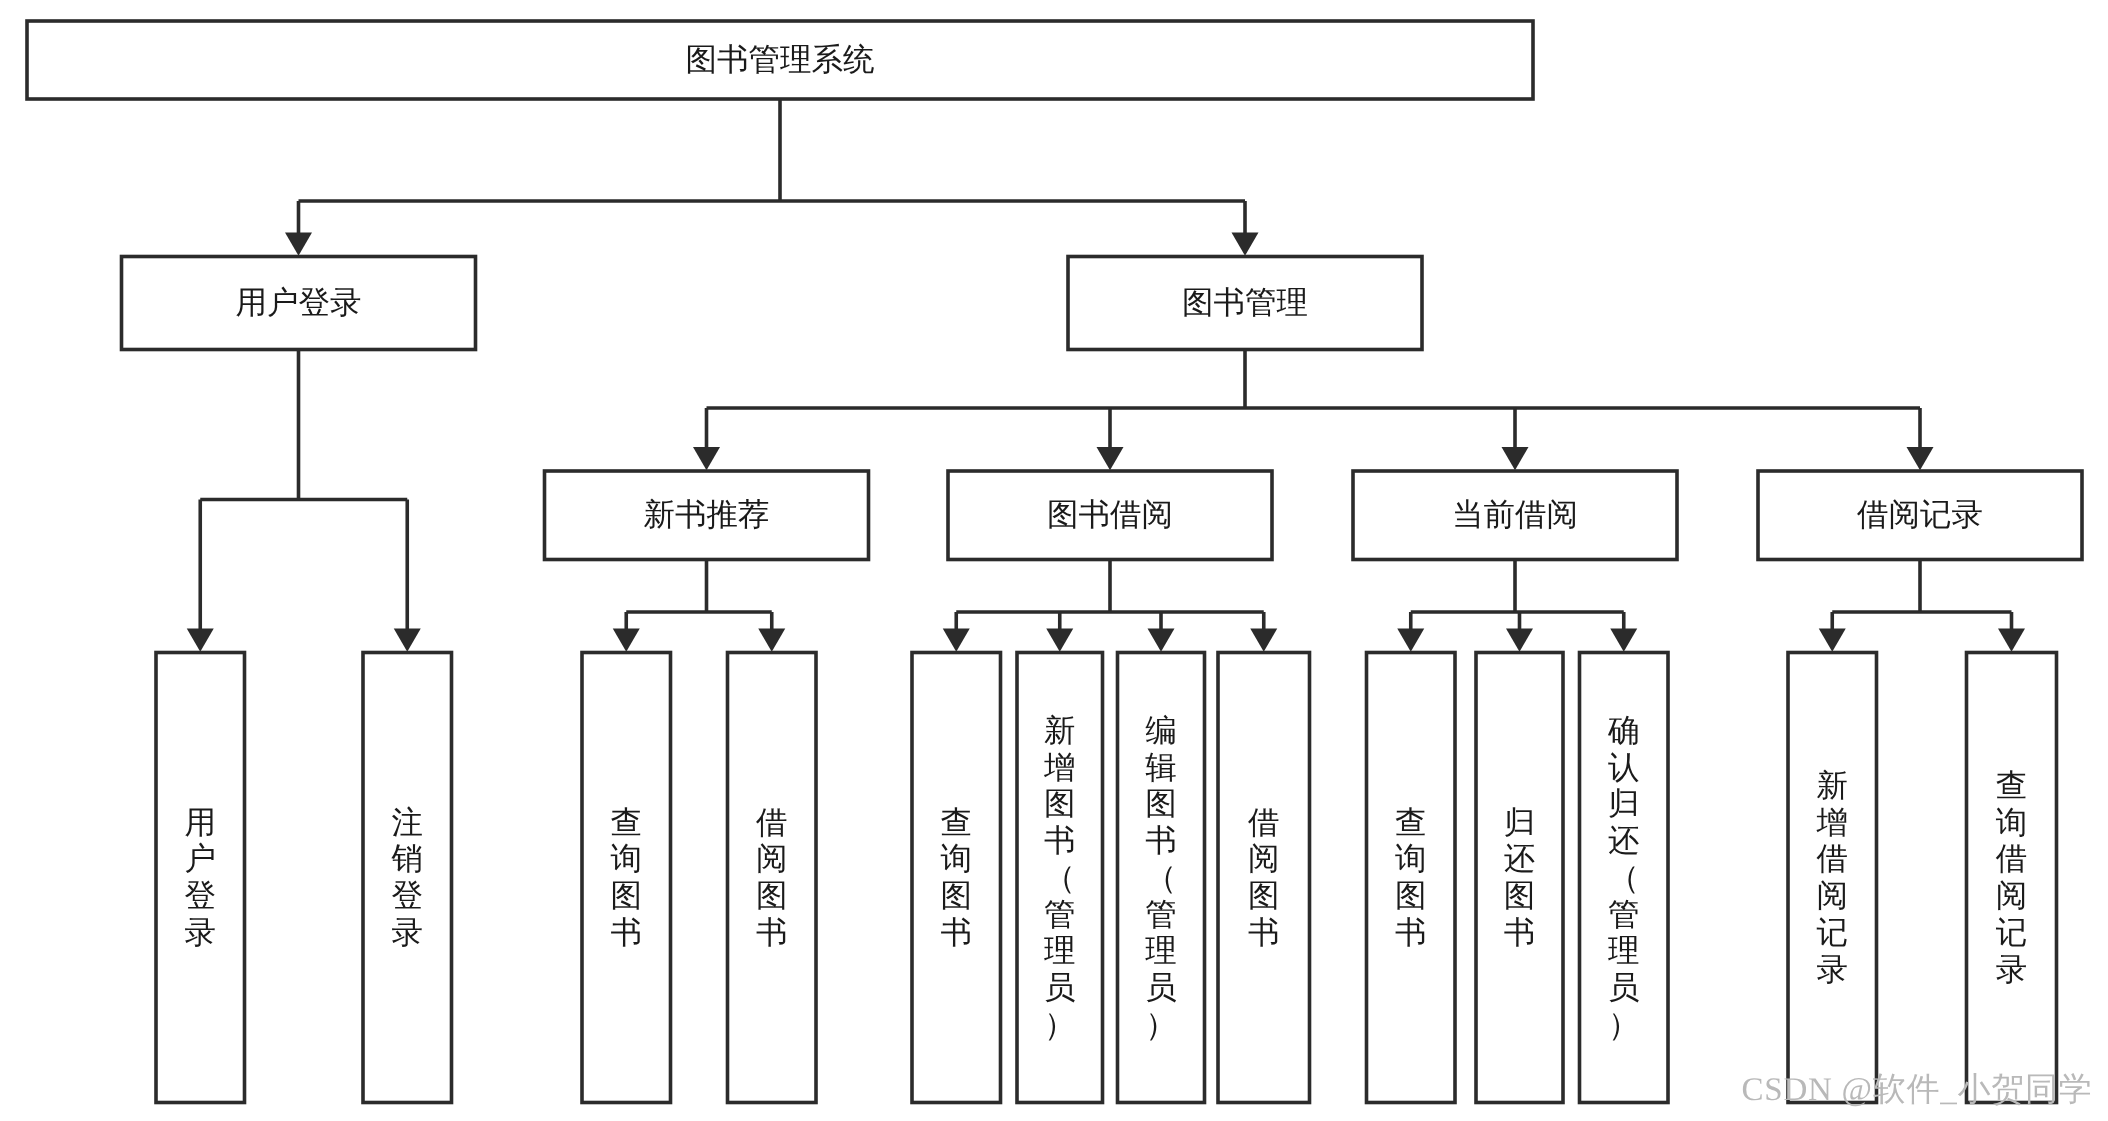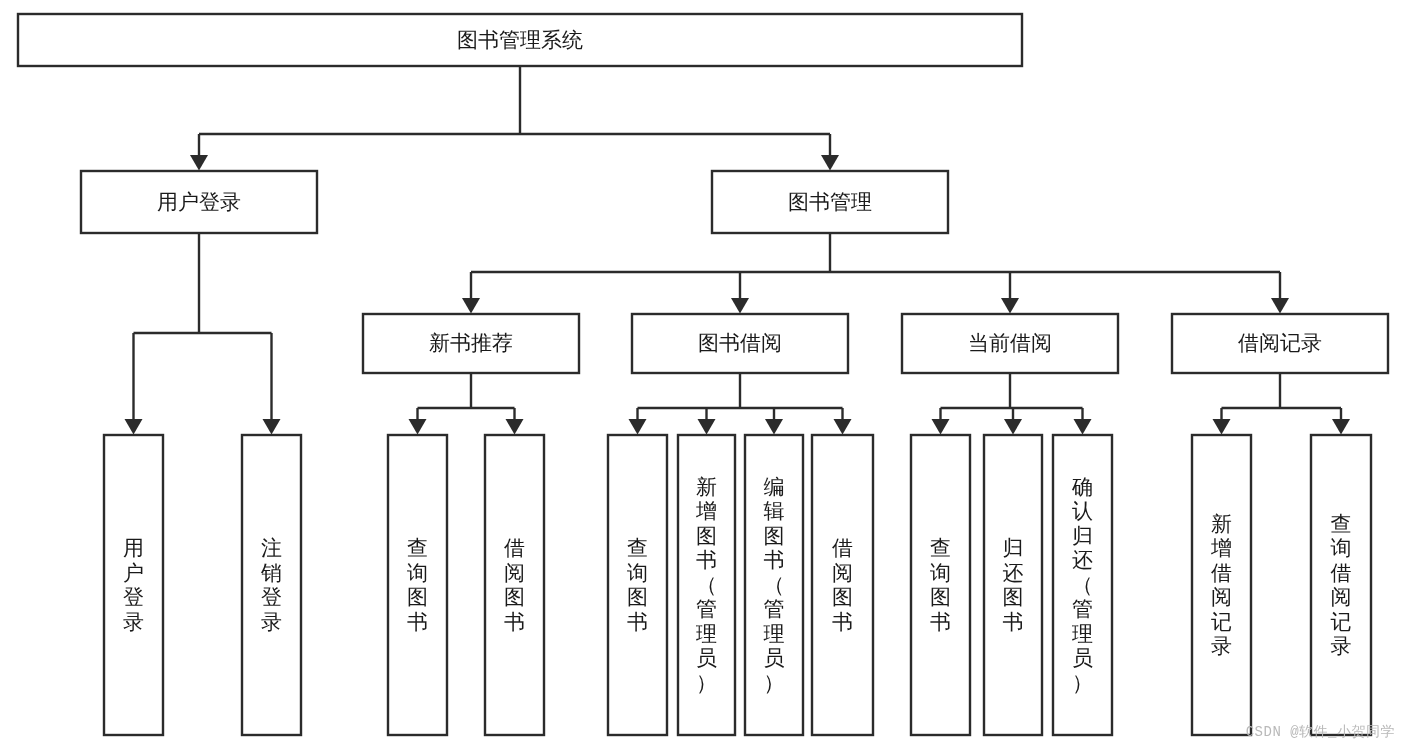--- a/index.html
+++ b/index.html
@@ -51,22 +51,22 @@
   .node-label-v {
     font-family: "Liberation Sans", "DejaVu Sans", sans-serif;
     fill: #1a1a1a;
     font-size: 21px;
     text-anchor: middle;
   }
   .watermark {
     position: absolute;
     right: 10px;
     bottom: 6px;
-    font-family: Liberation Mono, monospace;
-    font-size: 14px;
+    font-family: Liberation Serif, serif;
+    font-size: 22px;
     color: #b9b9b9;
     letter-spacing: 0.5px;
     white-space: nowrap;
     pointer-events: none;
   }
 </style>
 </head>
 <body>
 
 <div id="diagram-root">

